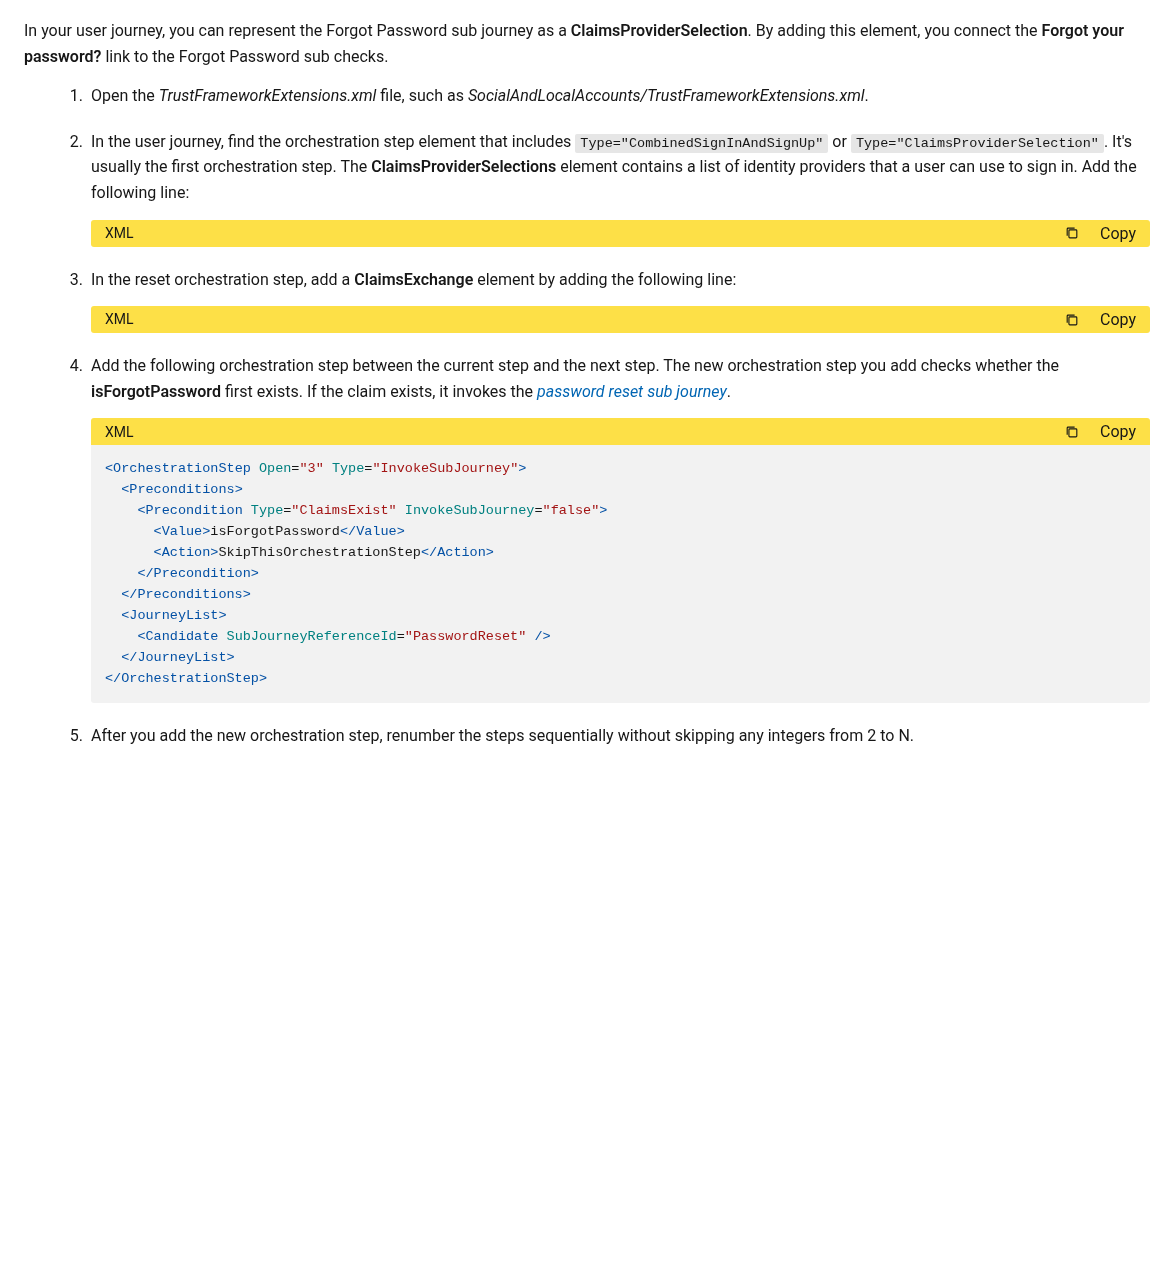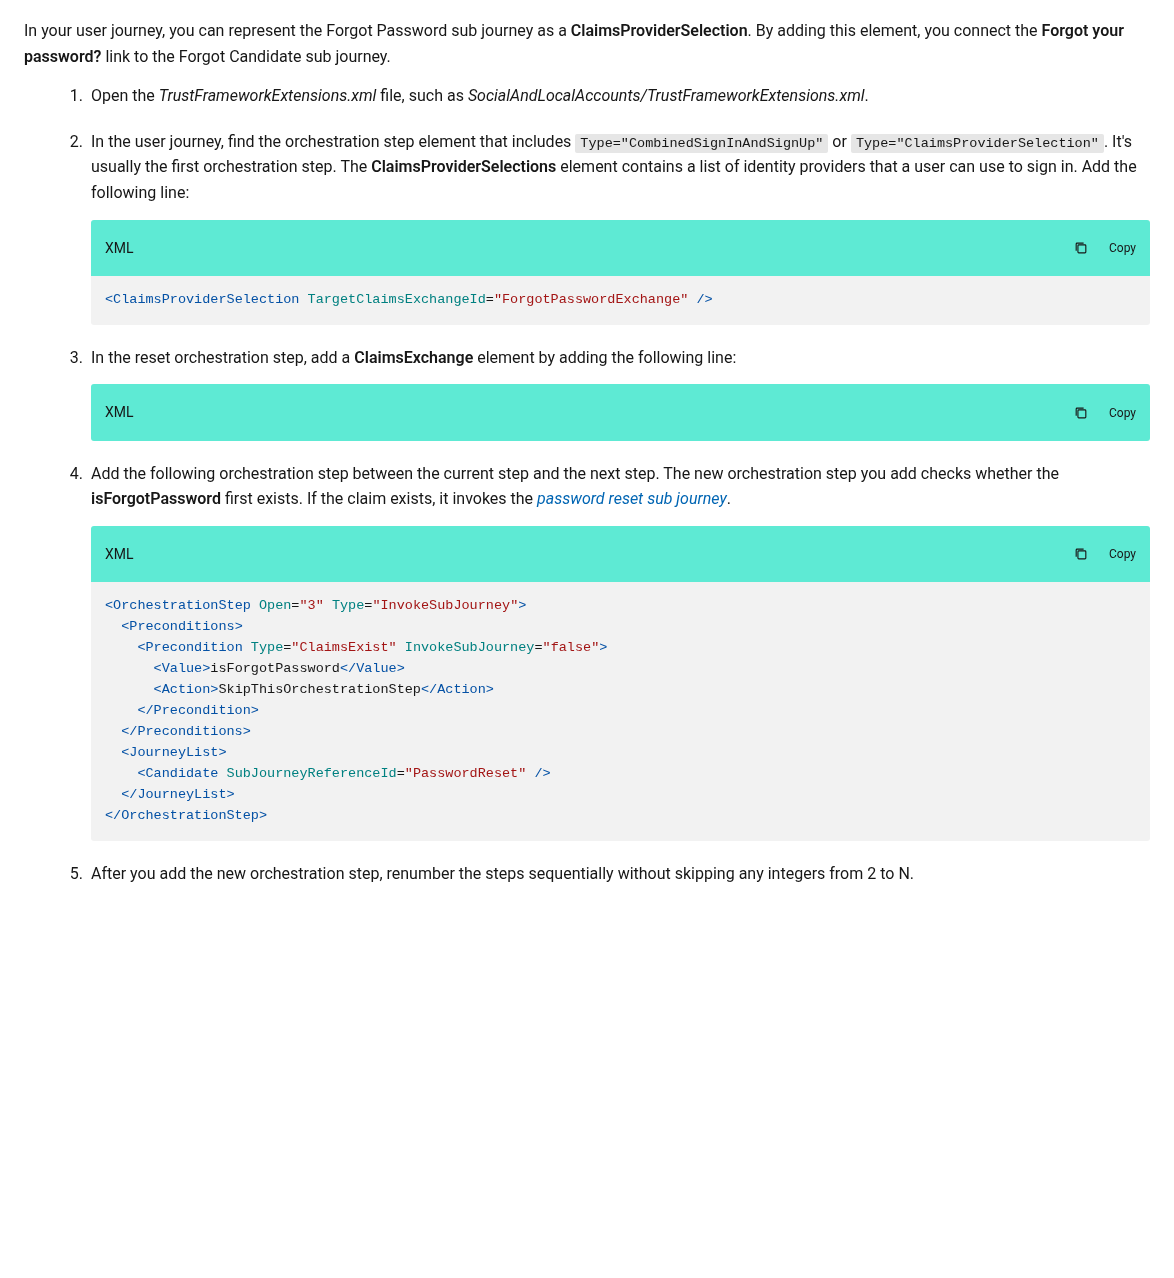--- a/index.html
+++ b/index.html
@@ -25,36 +25,36 @@
     padding: 2px 5px;
     border-radius: 2px;
     color: #171717;
   }
   .codebox {
     margin-top: 14px;
     border-radius: 3px;
     overflow: hidden;
   }
   .code-header {
-    background: #5eead4;
+    background: #fde047;
     display: flex;
     justify-content: space-between;
     align-items: center;
-    padding: 17px 14px;
+    padding: 2px 14px;
     font-size: 14px;
     color: #171717;
   }
   .copy-btn {
     display: inline-flex;
     align-items: center;
     gap: 21px;
     background: transparent;
     border: none;
     font-family: inherit;
-    font-size: 12px;
+    font-size: 16px;
     color: #171717;
     cursor: pointer;
     padding: 2px 0;
   }
   .copy-icon {
     width: 14px;
     height: 14px;
     position: relative;
     display: inline-block;
   }
@@ -73,21 +73,21 @@
   
   .tag { color: #0451a5; }
   .attr-name { color: #008080; }
   .attr-val { color: #a31515; }
   .txt { color: #171717; }
 </style>
 </head>
 <body>
 
 <p>
-  <span>In your user journey, you can represent the Forgot Password sub journey as a </span><span class="bold">ClaimsProviderSelection</span><span>. By adding this element, you connect the </span><span class="bold">Forgot your password?</span><span> link to the Forgot Candidate sub journey.</span>
+  <span>In your user journey, you can represent the Forgot Password sub journey as a </span><span class="bold">ClaimsProviderSelection</span><span>. By adding this element, you connect the </span><span class="bold">Forgot your password?</span><span> link to the Forgot Password sub checks.</span>
 </p>
 
 <ol>
 
   <li>
     <span>Open the </span><span class="italic">TrustFrameworkExtensions.xml</span><span> file, such as </span><span class="italic">SocialAndLocalAccounts/TrustFrameworkExtensions.xml</span><span>.</span>
   </li>
 
   <li>
     <span>In the user journey, find the orchestration step element that includes </span><code class="inline">Type="CombinedSignInAndSignUp"</code><span> or </span><code class="inline">Type="ClaimsProviderSelection"</code><span>. It's usually the first orchestration step. The </span><span class="bold">ClaimsProviderSelections</span><span> element contains a list of identity providers that a user can use to sign in. Add the following line:</span>
@@ -98,21 +98,20 @@
         <button class="copy-btn">
           <span class="copy-icon">
             <svg viewBox="0 0 16 16" width="14" height="14" fill="none" stroke="currentColor" stroke-width="1.3">
                 <rect x="4.5" y="4.5" width="9" height="9" rx="1"></rect>
                 <path d="M2.5 11 V3.5 a1 1 0 0 1 1 -1 H11"></path>
               </svg>
           </span>
           <span>Copy</span>
         </button>
       </div>
-      <pre><span class="tag">&lt;<span>ClaimsProviderSelection</span></span> <span class="attr-name">TargetClaimsExchangeId</span>=<span class="attr-val">"ForgotPasswordExchange"</span> <span class="tag">/&gt;</span></pre>
     </div>
   </li>
 
   <li>
     <span>In the reset orchestration step, add a </span><span class="bold">ClaimsExchange</span><span> element by adding the following line:</span>
 
     <div class="codebox">
       <div class="code-header">
         <span>XML</span>
         <button class="copy-btn">

